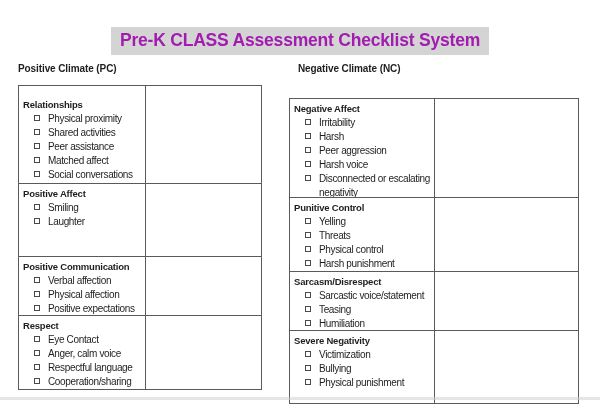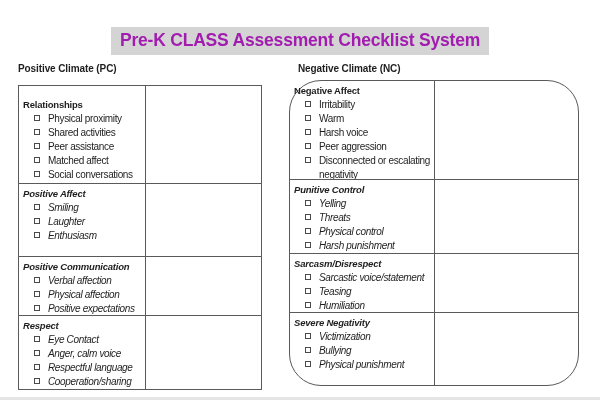--- a/index.html
+++ b/index.html
@@ -45,28 +45,28 @@
 
   
   .ctable{
     position:absolute;
     border:1px solid var(--border);
     display:flex;
     flex-direction:column;
     background:#fff;
   }
   .table-left{left:18px;top:85px;width:244px;height:305px;}
-  .table-right{left:289px;top:80px;width:290px;height:306px;border-radius:32px;}
+  .table-right{left:289px;top:98px;width:290px;height:306px;}
 
   .crow{display:flex;width:100%;}
   .crow:nth-child(1){height:98px;}
   .crow:nth-child(2){height:74px;}
   .crow:nth-child(3){height:59px;}
   .crow:nth-child(4){flex:1 1 auto;}
-  .crow + .crow{border-top:1px solid var(--border);font-style:italic;}
+  .crow + .crow{border-top:1px solid var(--border);}
 
   .cell{height:100%;}
   .cell-content{
     border-right:1px solid var(--border);
     padding:3px 2px 0 0;
     overflow:hidden;
   }
   .table-left  .cell-content{width:127px;}
   .table-right .cell-content{width:145px;}
   .cell-content.pad-lg{padding-top:12px;}
@@ -150,24 +150,20 @@
         <div class="cell cell-content">
           <div class="sec-heading">Positive Affect</div>
           <div class="check-item">
             <span class="checkbox"></span>
             <span class="item-label">Smiling</span>
           </div>
           <div class="check-item">
             <span class="checkbox"></span>
             <span class="item-label">Laughter</span>
           </div>
-          <div class="check-item">
-            <span class="checkbox"></span>
-            <span class="item-label">Enthusiasm</span>
-          </div>
         </div>
         <div class="cell cell-notes"></div>
       </div>
       <div class="crow">
         <div class="cell cell-content">
           <div class="sec-heading">Positive Communication</div>
           <div class="check-item">
             <span class="checkbox"></span>
             <span class="item-label">Verbal affection</span>
           </div>
@@ -209,29 +205,29 @@
   <div class="ctable table-right">
       <div class="crow">
         <div class="cell cell-content">
           <div class="sec-heading">Negative Affect</div>
           <div class="check-item">
             <span class="checkbox"></span>
             <span class="item-label">Irritability</span>
           </div>
           <div class="check-item">
             <span class="checkbox"></span>
-            <span class="item-label">Warm</span>
+            <span class="item-label">Harsh</span>
+          </div>
+          <div class="check-item">
+            <span class="checkbox"></span>
+            <span class="item-label">Peer aggression</span>
           </div>
           <div class="check-item">
             <span class="checkbox"></span>
             <span class="item-label">Harsh voice</span>
-          </div>
-          <div class="check-item">
-            <span class="checkbox"></span>
-            <span class="item-label">Peer aggression</span>
           </div>
           <div class="check-item">
             <span class="checkbox"></span>
             <span class="item-label">Disconnected or escalating negativity</span>
           </div>
         </div>
         <div class="cell cell-notes"></div>
       </div>
       <div class="crow">
         <div class="cell cell-content">

